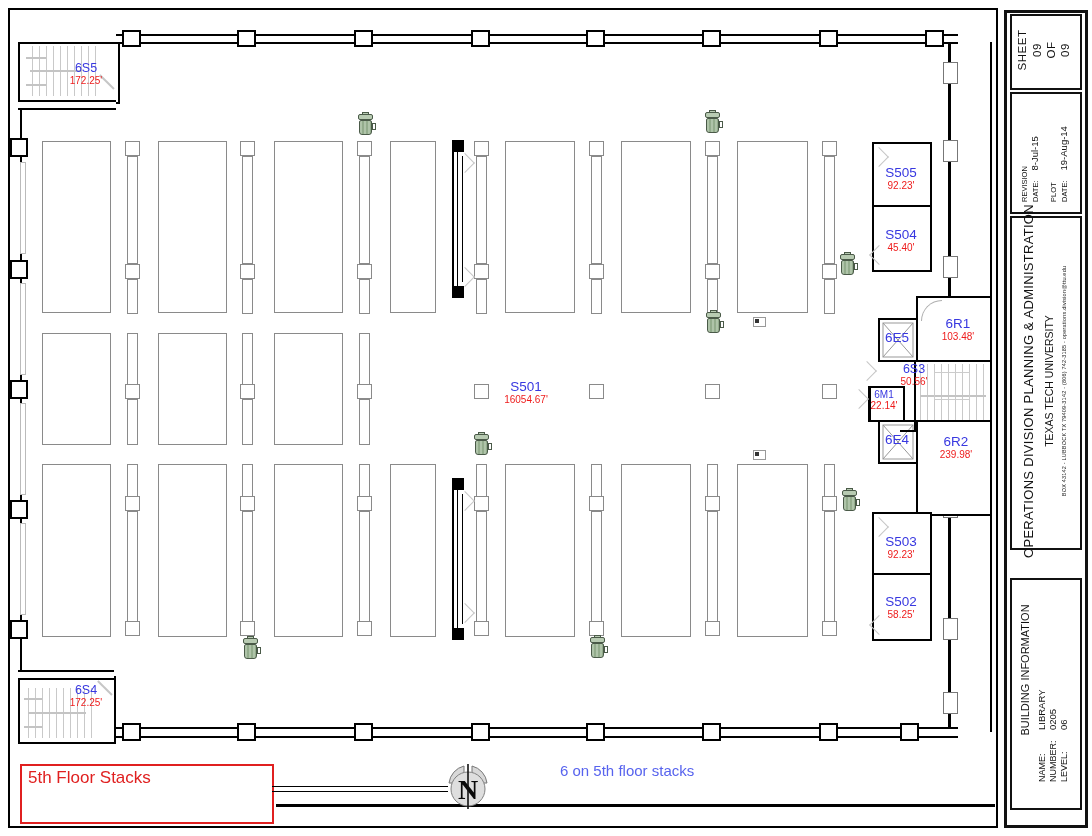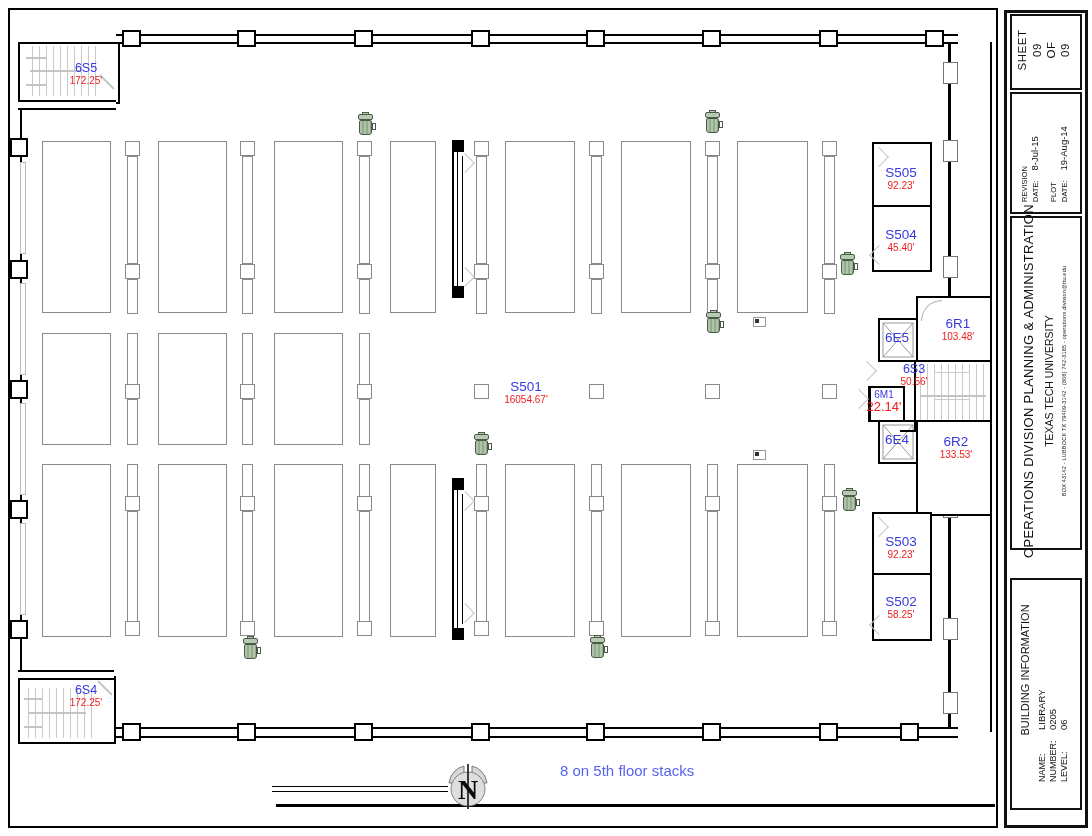--- a/index.html
+++ b/index.html
@@ -35,21 +35,21 @@
   .dg{height:1.5px;background:var(--lgray);transform-origin:left center}
   .arc{border:1.3px solid #AFAFAF;border-right:none;border-bottom:none;border-top-left-radius:100%}
   .outlet{border:1px solid #999;background:#fff}
   .outlet i{position:absolute;left:1px;top:1px;width:4px;height:4px;background:#333;display:block}
   
   .rlabel{position:absolute;display:flex;flex-direction:column;align-items:center;line-height:1.12;text-align:center}
   .code{color:var(--blue);font-size:12.5px}
   .area{color:var(--red);font-size:10px}
   .code.big{font-size:13.5px}
   .code.sm{font-size:10px}
-  .area.sm{font-size:13px}
+  .area.sm{font-size:10px}
   
   .elev{position:absolute;border:2px solid #000;background:#fff}
   .elev svg{position:absolute;left:0;top:0}
   
   .bin{width:16px;height:23px}
   .bin i{display:block;position:absolute}
   .bin .lid{left:1px;top:2px;width:13px;height:4px;background:#B8CBB2;border:1px solid var(--binline);border-radius:2px}
   .bin .knob{left:5px;top:0;width:5px;height:2px;background:#B8CBB2;border:1px solid var(--binline)}
   .bin .bod{left:2px;top:8px;width:11px;height:13px;border:1px solid var(--binline);border-radius:2px 2px 3px 3px;
             background:repeating-linear-gradient(90deg,#AFC4A9 0,#AFC4A9 2px,#93AC8C 2px,#93AC8C 4px)}
@@ -351,21 +351,21 @@
   </div>
   <div class="rlabel" style="left:866px;top:389px;width:36px">
     <span class="code sm">6M1</span>
       <span class="area sm">22.14'</span>
   </div>
   <div class="rlabel" style="left:878px;top:432px;width:38px">
     <span class="code big">6E4</span>
   </div>
   <div class="rlabel" style="left:926px;top:434px;width:60px">
     <span class="code big">6R2</span>
-      <span class="area">133.53'</span>
+      <span class="area">239.98'</span>
   </div>
   <div class="rlabel" style="left:874px;top:534px;width:54px">
     <span class="code big">S503</span>
       <span class="area">92.23'</span>
   </div>
   <div class="rlabel" style="left:874px;top:594px;width:54px">
     <span class="code big">S502</span>
       <span class="area">58.25'</span>
   </div>
   <div class="rlabel" style="left:498px;top:379px;width:56px">
@@ -419,32 +419,35 @@
       <i class="bod"></i>
       <i class="hdl"></i>
     </div>
   <div class="abs bin" style="left:589px;top:635px">
       <i class="knob"></i>
       <i class="lid"></i>
       <i class="bod"></i>
       <i class="hdl"></i>
     </div>
 
+  <div class="abs titlebox">
+    <span>5th Floor Stacks</span>
+  </div>
   <div class="abs" style="left:272px;top:786px;width:176px;height:4px;border-top:1.2px solid #000;border-bottom:1.2px solid #000"></div>
   <div class="abs bline" style="left:276px;top:804px;width:719px;height:3px"></div>
   <div class="abs" style="left:444px;top:762px;width:48px;height:48px">
     <svg width="48" height="48" viewBox="0 0 48 48">
       <path d="M5,21 A20,20 0 0 1 20,4 L20,21 Z" fill="#D8D8D8" stroke="#777" stroke-width="1"></path>
       <path d="M43,21 A20,20 0 0 0 28,4 L28,21 Z" fill="#D8D8D8" stroke="#777" stroke-width="1"></path>
       <circle cx="24" cy="27" r="17" fill="#DEDEDE" stroke="#808080"></circle>
       <text x="24" y="37" font-size="28" font-weight="bold" text-anchor="middle" fill="#0A0A0A" font-family="Liberation Serif, serif">N</text>
       <line x1="24" y1="2" x2="24" y2="47" stroke="#111" stroke-width="1.6"></line>
     </svg>
   </div>
-  <div class="abs note">8 on 5th floor stacks</div>
+  <div class="abs note">6 on 5th floor stacks</div>
 
   <div class="abs tb-outer"></div>
   <div class="tcell" style="left:1010px;top:14px;width:68px;height:72px"></div>
   <div class="rot" style="left:1012px;top:84px;width:68px;height:64px">
     <span class="sheet-line">SHEET</span>
     <span class="sheet-line">09</span>
     <span class="sheet-line">OF</span>
     <span class="sheet-line">09</span>
   </div>
 

